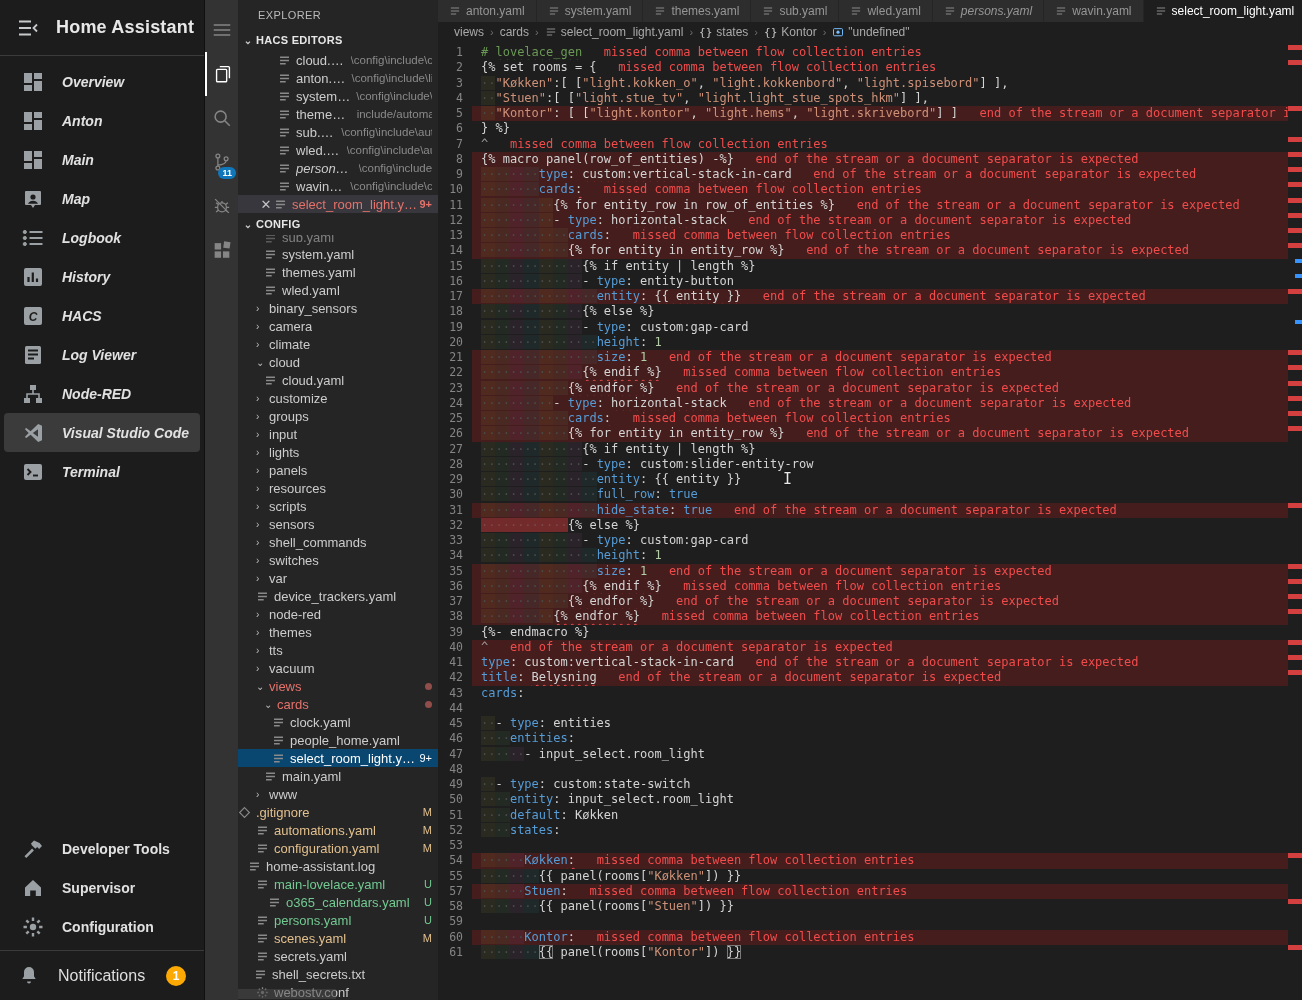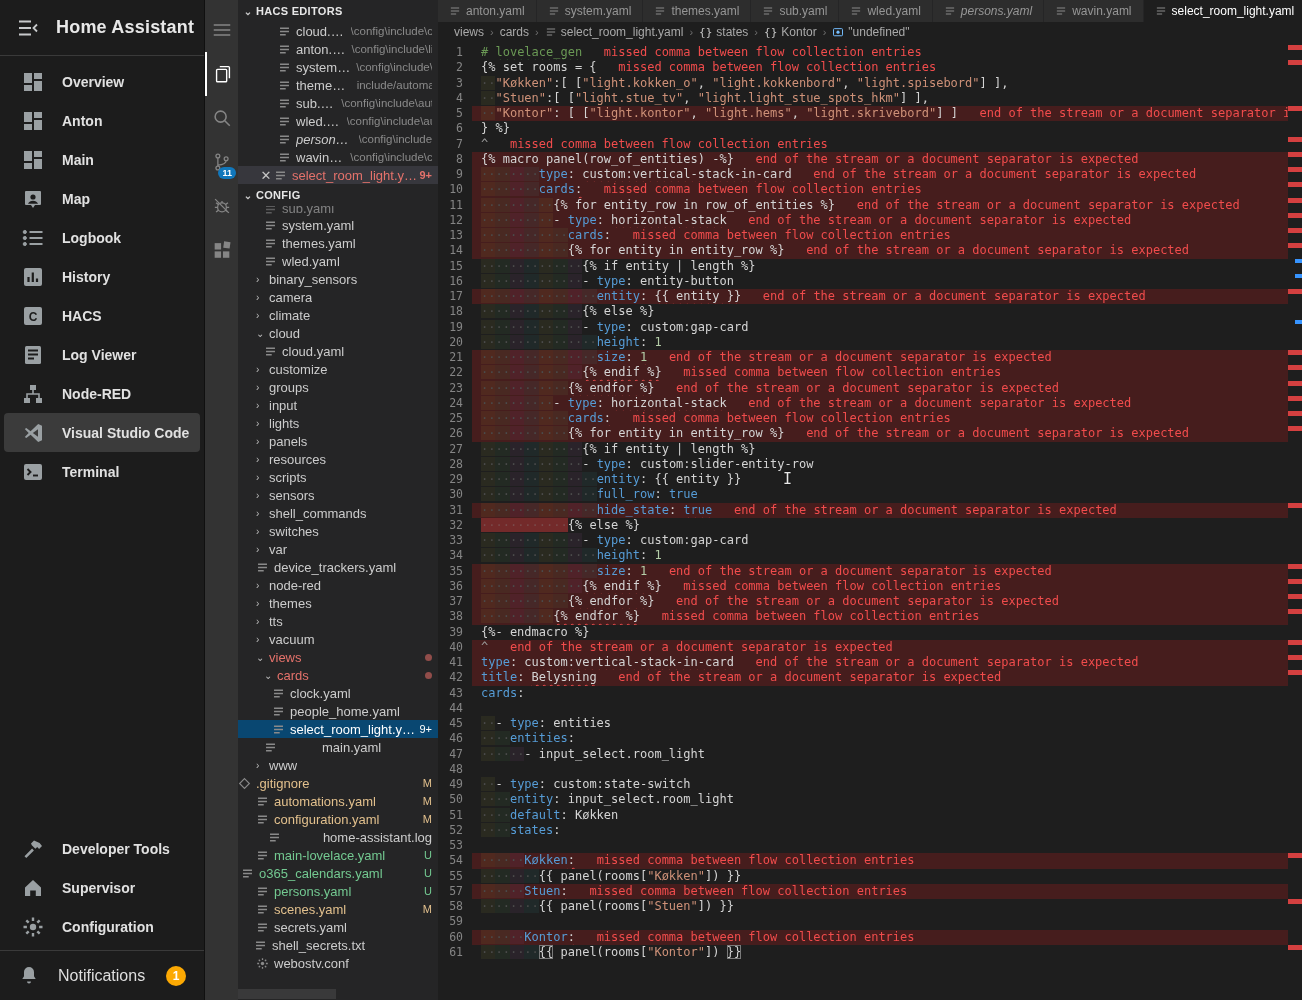--- a/index.html
+++ b/index.html
@@ -7,21 +7,21 @@
               font-family:"Liberation Sans", sans-serif; }
   .app { display:flex; width:1302px; height:1000px; }
 
   
   .ha-sidebar { width:205px; background:#1c1c1c; color:#dfdfdf; display:flex; flex-direction:column;
                 border-right:1px solid #101010; flex-shrink:0; }
   .ha-header { height:56px; display:flex; align-items:center; gap:16px; padding:0 0 0 16px;
                border-bottom:1px solid #3a3a3a; flex-shrink:0; }
   .ha-header .menu-ic { width:24px; height:24px; color:#c7c9cb; cursor:pointer; }
   .ha-title { font-size:18px; font-weight:700; color:#e8e8e8; letter-spacing:.2px; }
-  .ha-nav { padding-top:6px; }
+  .ha-nav { padding-top:6px;font-style:italic; }
   .ha-item { height:39px; display:flex; align-items:center; gap:17px; padding-left:17px;
              margin:0 4px; border-radius:4px; cursor:pointer; }
   .ha-item .ha-ic { width:24px; height:24px; color:#9aa0a3; flex-shrink:0; }
   .ha-item .ha-lbl { font-size:14px; font-weight:600; color:#e1e1e1; white-space:nowrap; }
   .ha-item.active { background:#3b3b3b; }
   .ha-spacer { flex:1; }
   .ha-bottom { padding-bottom:4px; }
   .ha-notif { height:50px; display:flex; align-items:center; gap:17px; padding-left:17px;
               border-top:1px solid #3a3a3a; cursor:pointer; }
   .ha-badge { margin-left:auto; margin-right:18px; width:20px; height:20px; border-radius:50%;
@@ -278,20 +278,21 @@
           <svg viewBox="0 0 24 24" fill="currentColor">
             <rect x="4" y="4.5" width="7" height="7"></rect>
             <rect x="4" y="13.5" width="7" height="7"></rect>
             <rect x="13" y="13.5" width="7" height="7"></rect>
             <rect x="13.8" y="3" width="7" height="7" transform="rotate(8 17 6.5)"></rect>
           </svg>
         </div>
       </div>
 
     <div class="explorer">
+      <div class="exp-title">EXPLORER</div>
       <div class="sec-head">
         <span class="chev">⌄</span>
         <span>HACS EDITORS</span>
       </div>
       <div id="open-editors">
           <div class="row" style="padding-left: 40px;">
             <span class="fic"><svg viewBox="0 0 16 16" stroke="currentColor" stroke-width="1.6" fill="none">
                 <path d="M2.5 4h11M2.5 8h11M2.5 12h7"></path>
               </svg></span>
             <span class="nm">cloud.yaml</span>
@@ -494,21 +495,21 @@
               </svg></span>
             <span class="nm">people_home.yaml</span>
           </div>
           <div class="row sel-tree" style="padding-left: 34px;">
             <span class="fic"><svg viewBox="0 0 16 16" stroke="currentColor" stroke-width="1.6" fill="none">
                 <path d="M2.5 4h11M2.5 8h11M2.5 12h7"></path>
               </svg></span>
             <span class="nm">select_room_light.yaml</span>
             <span class="badge b-white">9+</span>
           </div>
-          <div class="row" style="padding-left: 26px; gap: 40px;">
+          <div class="row" style="padding-left: 26px;">
             <span class="fic"><svg viewBox="0 0 16 16" stroke="currentColor" stroke-width="1.6" fill="none">
                 <path d="M2.5 4h11M2.5 8h11M2.5 12h7"></path>
               </svg></span>
             <span class="nm">main.yaml</span>
           </div>
           <div class="row" style="padding-left: 18px;">
             <span class="chev">›</span>
             <span class="nm">www</span>
           </div>
           <div class="row" style="">
@@ -525,34 +526,34 @@
             <span class="nm cls-yellow">automations.yaml</span>
             <span class="badge b-yellow">M</span>
           </div>
           <div class="row" style="padding-left: 18px;">
             <span class="fic"><svg viewBox="0 0 16 16" stroke="currentColor" stroke-width="1.6" fill="none">
                 <path d="M2.5 4h11M2.5 8h11M2.5 12h7"></path>
               </svg></span>
             <span class="nm cls-yellow">configuration.yaml</span>
             <span class="badge b-yellow">M</span>
           </div>
-          <div class="row" style="padding-left: 30px; justify-content: space-between;">
+          <div class="row" style="padding-left: 10px;">
             <span class="fic"><svg viewBox="0 0 16 16" stroke="currentColor" stroke-width="1.6" fill="none">
                 <path d="M2.5 4h11M2.5 8h11M2.5 12h7"></path>
               </svg></span>
             <span class="nm">home-assistant.log</span>
           </div>
           <div class="row" style="padding-left: 18px;">
             <span class="fic"><svg viewBox="0 0 16 16" stroke="currentColor" stroke-width="1.6" fill="none">
                 <path d="M2.5 4h11M2.5 8h11M2.5 12h7"></path>
               </svg></span>
             <span class="nm cls-green">main-lovelace.yaml</span>
             <span class="badge b-green">U</span>
           </div>
-          <div class="row" style="padding-left: 3px;">
+          <div class="row" style="padding-left: 20px; margin-left: 10px;">
             <span class="fic"><svg viewBox="0 0 16 16" stroke="currentColor" stroke-width="1.6" fill="none">
                 <path d="M2.5 4h11M2.5 8h11M2.5 12h7"></path>
               </svg></span>
             <span class="nm cls-green">o365_calendars.yaml</span>
             <span class="badge b-green">U</span>
           </div>
           <div class="row" style="padding-left: 18px;">
             <span class="fic"><svg viewBox="0 0 16 16" stroke="currentColor" stroke-width="1.6" fill="none">
                 <path d="M2.5 4h11M2.5 8h11M2.5 12h7"></path>
               </svg></span>

